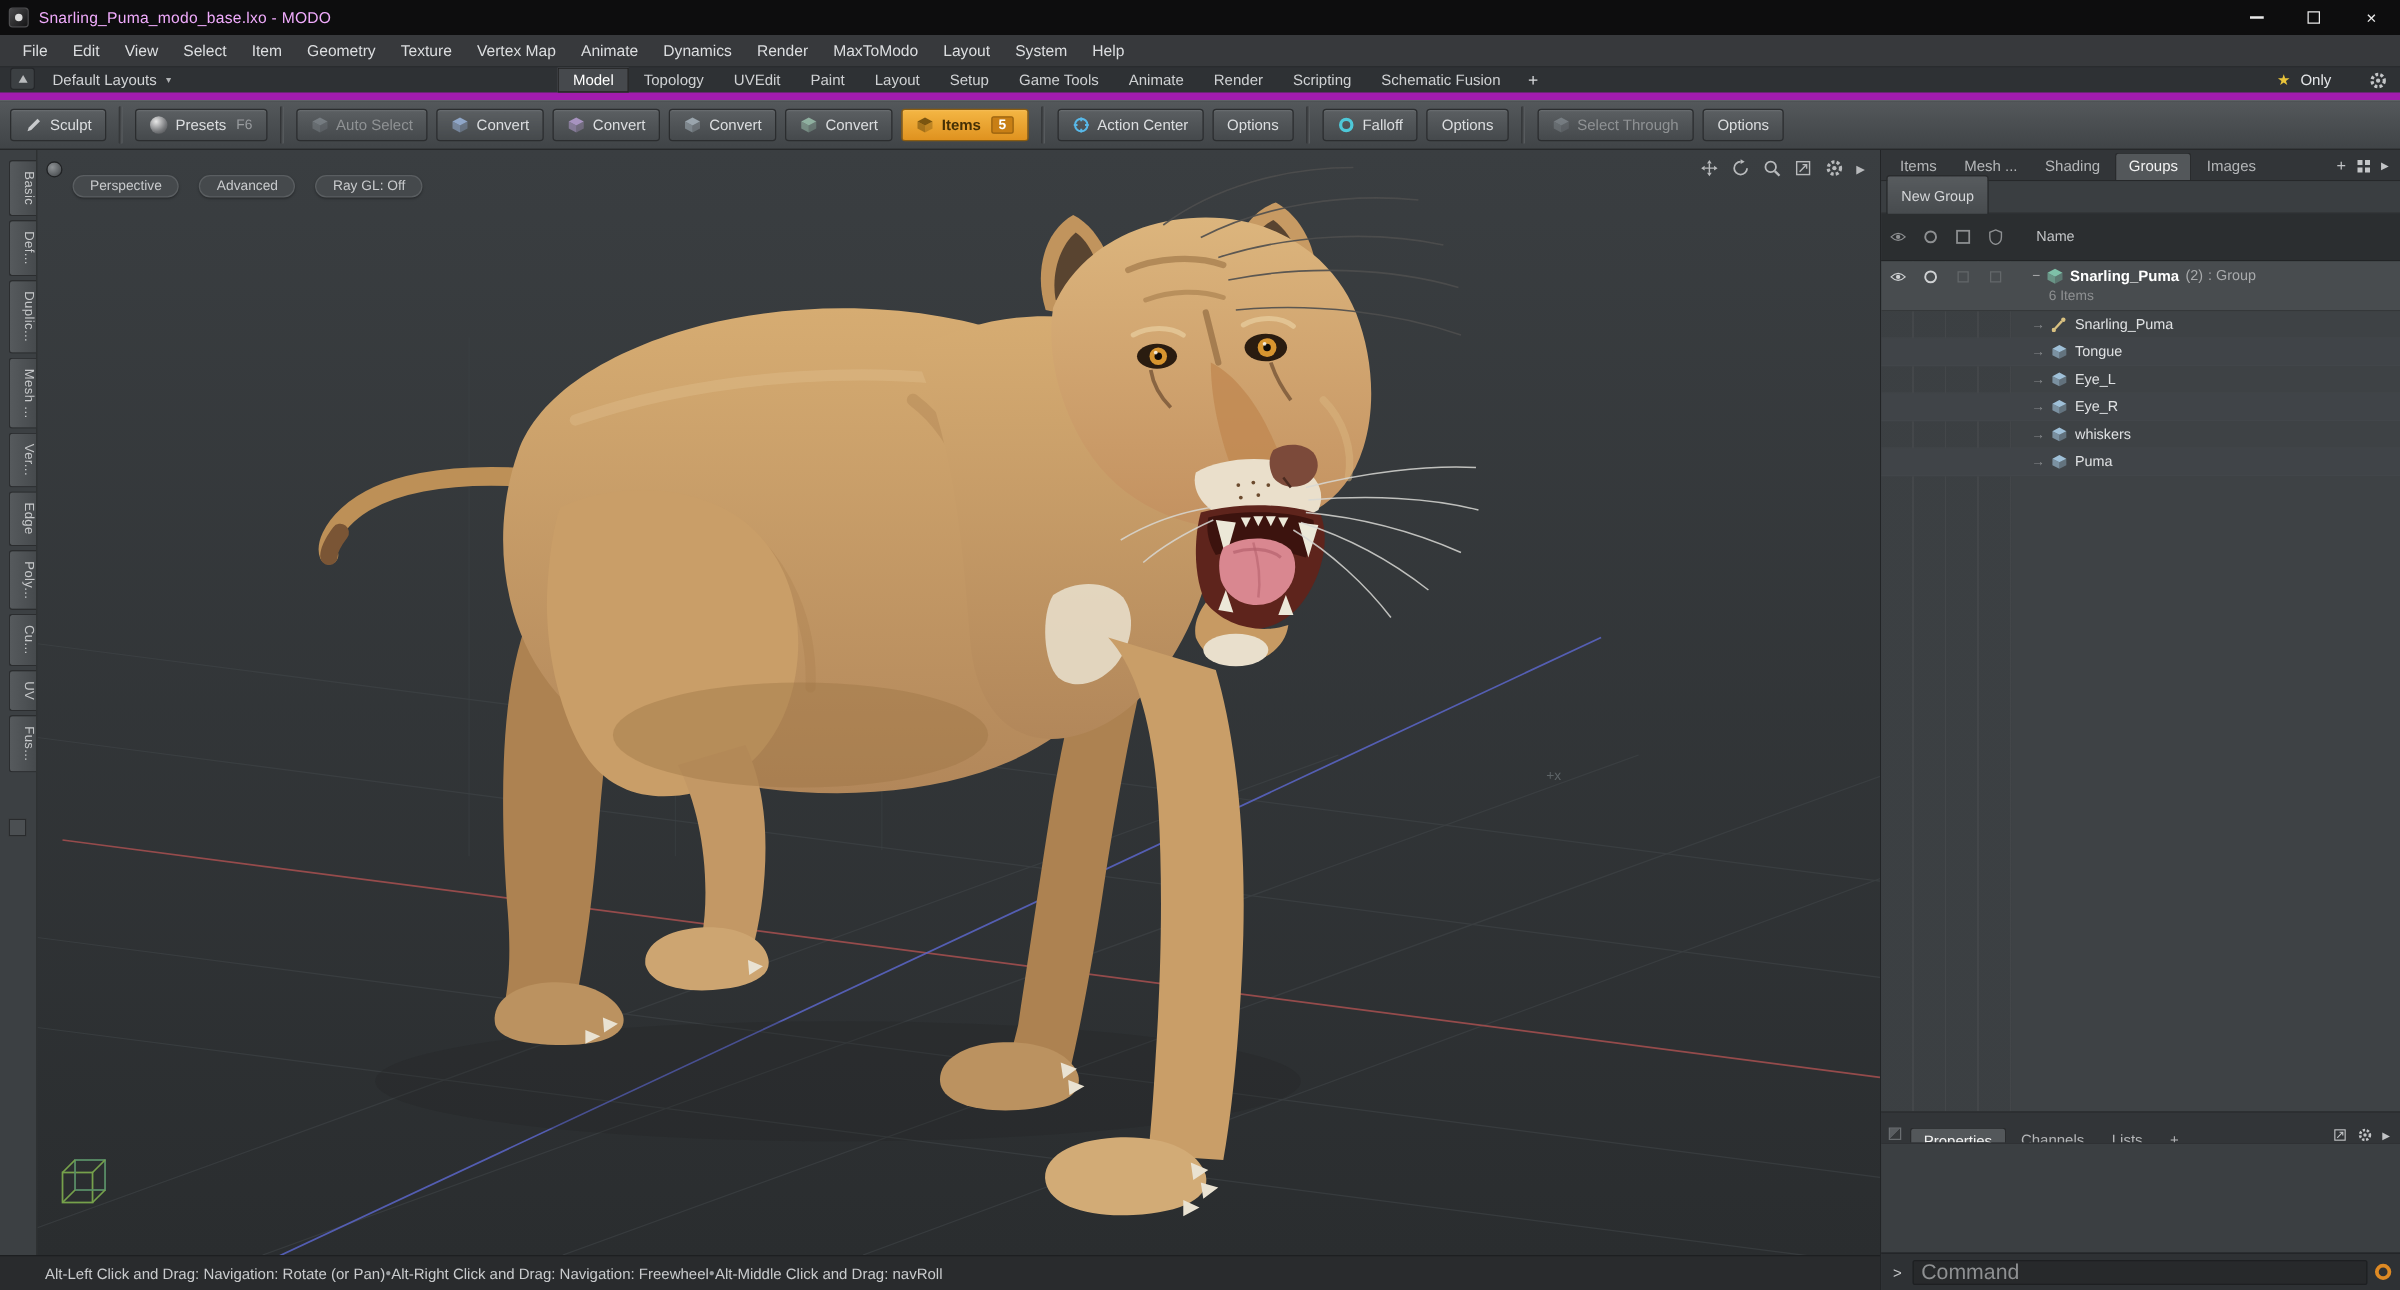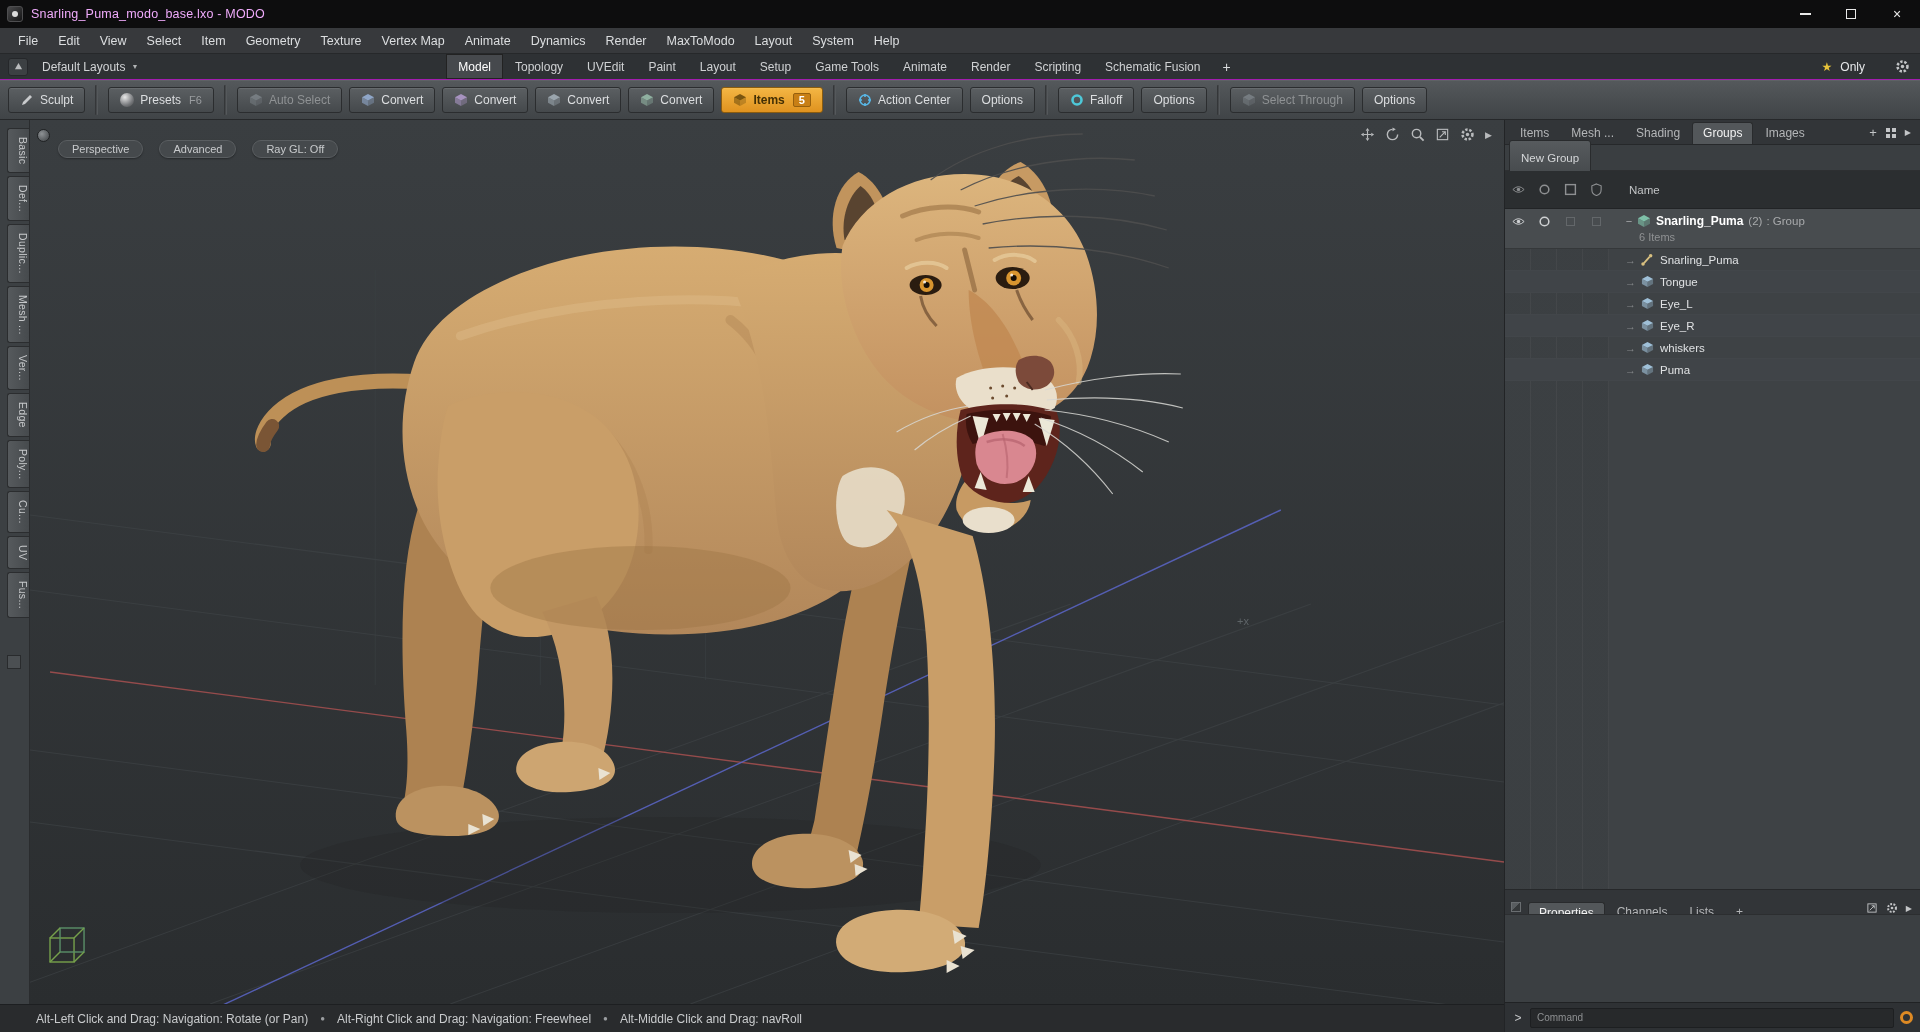--- a/index.html
+++ b/index.html
@@ -18,21 +18,21 @@
   .win-btn{width:46px;height:100%;display:flex;align-items:center;justify-content:center;color:#e9e9e9;font-size:14px}
   .glyph-min{display:block;width:11px;height:2px;background:#e9e9e9}
   .glyph-max{display:block;width:10px;height:10px;border:1.6px solid #e9e9e9}
 
   
   .menubar{height:26px;background:#37393c;border-bottom:1px solid #26282a;display:flex;align-items:center;
     padding-left:8px;flex:0 0 auto}
   .menu-item{padding:0 10px;font-size:12.5px;color:#dcdee0;height:100%;display:flex;align-items:center;cursor:default}
 
   
-  .layoutbar{height:26px;background:#2e3134;border-bottom:1px solid #a21caf;display:flex;align-items:center;flex:0 0 auto}
+  .layoutbar{height:26px;background:#2e3134;border-bottom:6px solid #a21caf;display:flex;flex:0 0 auto}
   .lb-up{width:20px;height:18px;margin:0 6px 0 8px;background:#3c4043;border:1px solid #25272a;border-radius:3px;
     display:flex;align-items:center;justify-content:center}
   .lb-up svg{width:9px;height:9px;color:#b9bbbd}
   .dl{display:flex;align-items:center;gap:6px;color:#d2d4d6;font-size:12px;padding:0 8px}
   .dl .arrow{font-size:7px;color:#b0b2b4}
   .layout-tabs{display:flex;margin-left:300px;align-items:center;height:100%}
   .layout-tab{padding:3px 12px;font-size:12px;color:#cfd1d3;height:100%;display:flex;align-items:center}
   .layout-tab.active{background:#46494d;color:#ffffff;box-shadow:inset 0 0 0 1px #222}
   .layout-tab.add{color:#d8dadc;font-size:14px;padding:0 10px}
   .lb-right{margin-left:auto;display:flex;align-items:center;gap:8px;padding-right:10px}
@@ -79,21 +79,21 @@
     color:#c9cbcd;font-size:11px;display:flex;align-items:center;box-shadow:0 1px 2px rgba(0,0,0,.35)}
   .vp-icons{position:absolute;top:7px;right:12px;display:flex;gap:10px;align-items:center;color:#b8babc}
   .vp-icons svg{width:15px;height:15px}
   .vp-arrow{font-size:9px;color:#b8babc}
   .vp-info{position:absolute;right:18px;bottom:24px;text-align:right;font-size:12px;color:#b9bdbf;line-height:18px}
   .vp-info .sel{color:#e8a33d}
   .axis-label{position:absolute;right:255px;top:495px;font-size:11px;color:#6d7478;opacity:.75}
 
   
   .statusbar{height:28px;background:#292b2d;border-top:1px solid #1d1f21;display:flex;align-items:center;
-    padding-left:36px;font-size:12px;color:#c9cbcd;gap:12px;flex:0 0 auto}
+    padding-left:36px;font-size:12px;color:#c9cbcd;flex:0 0 auto}
   .statusbar .bullet{font-size:8px;color:#9a9da0}
 
   
   .right-panel{width:416px;flex:0 0 auto;background:#3f4346;border-left:1px solid #222426;display:flex;flex-direction:column}
   .rp-tabs{height:25px;background:#323538;display:flex;align-items:flex-end;padding:0 5px;gap:2px;
     border-bottom:1px solid #26282a}
   .rp-tab{padding:3px 10px 4px;font-size:12px;color:#b4b6b8;white-space:nowrap}
   .rp-tab.active{background:#53575a;color:#f2f2f2;border:1px solid #292b2d;border-bottom:none;border-radius:3px 3px 0 0}
   .rp-tabs-right{margin-left:auto;display:flex;align-items:center;gap:8px;padding:0 4px 4px 0;color:#c3c5c7}
   .rp-tabs-right .plus{font-size:13px}
@@ -130,21 +130,21 @@
   .rp-bottom-tabs{height:24px;background:#323538;border-top:1px solid #26282a;display:flex;align-items:flex-start;
     padding:12px 6px;gap:2px}
   .corner-chip{width:10px;height:10px;border:1px solid #6a6e71;background:linear-gradient(135deg,#595d60 50%,#35383a 50%);margin-right:5px}
   .rp-bottom-right{margin-left:auto;display:flex;align-items:center;gap:8px;color:#c3c5c7;padding-right:2px}
   .rp-bottom-right svg{width:12px;height:12px}
   .rp-bottom-right .arr{font-size:8px}
   .rp-props{height:88px;background:#3b3f42;border-top:1px solid #2c2e30}
   .rp-cmd{height:30px;background:#2e3134;border-top:1px solid #202224;display:flex;align-items:center;padding:0 7px;gap:6px}
   .cmd-prompt{color:#c4c6c8;font-size:12px;width:12px;text-align:center}
   .cmd-input{flex:1;height:20px;background:#27292b;border:1px solid #1d1f21;border-radius:2px;color:#d8dadc;
-    font-size:10px;padding:6px 6px;outline:none;font-family:"Liberation Sans",sans-serif}
+    font-size:17px;padding:6px 6px;outline:none;font-family:"Liberation Sans",sans-serif}
   .cmd-input::placeholder{color:#8e9092}
   .cmd-ring{width:13px;height:13px;border-radius:50%;border:3px solid #de8a24;flex:0 0 auto}
 </style>
 </head>
 <body>
 
 <svg width="0" height="0" style="position:absolute" aria-hidden="true">
   <defs>
     <symbol id="cube" viewBox="0 0 14 14">
       <polygon points="7,1 13,4.2 7,7.4 1,4.2" fill="currentColor"></polygon>

